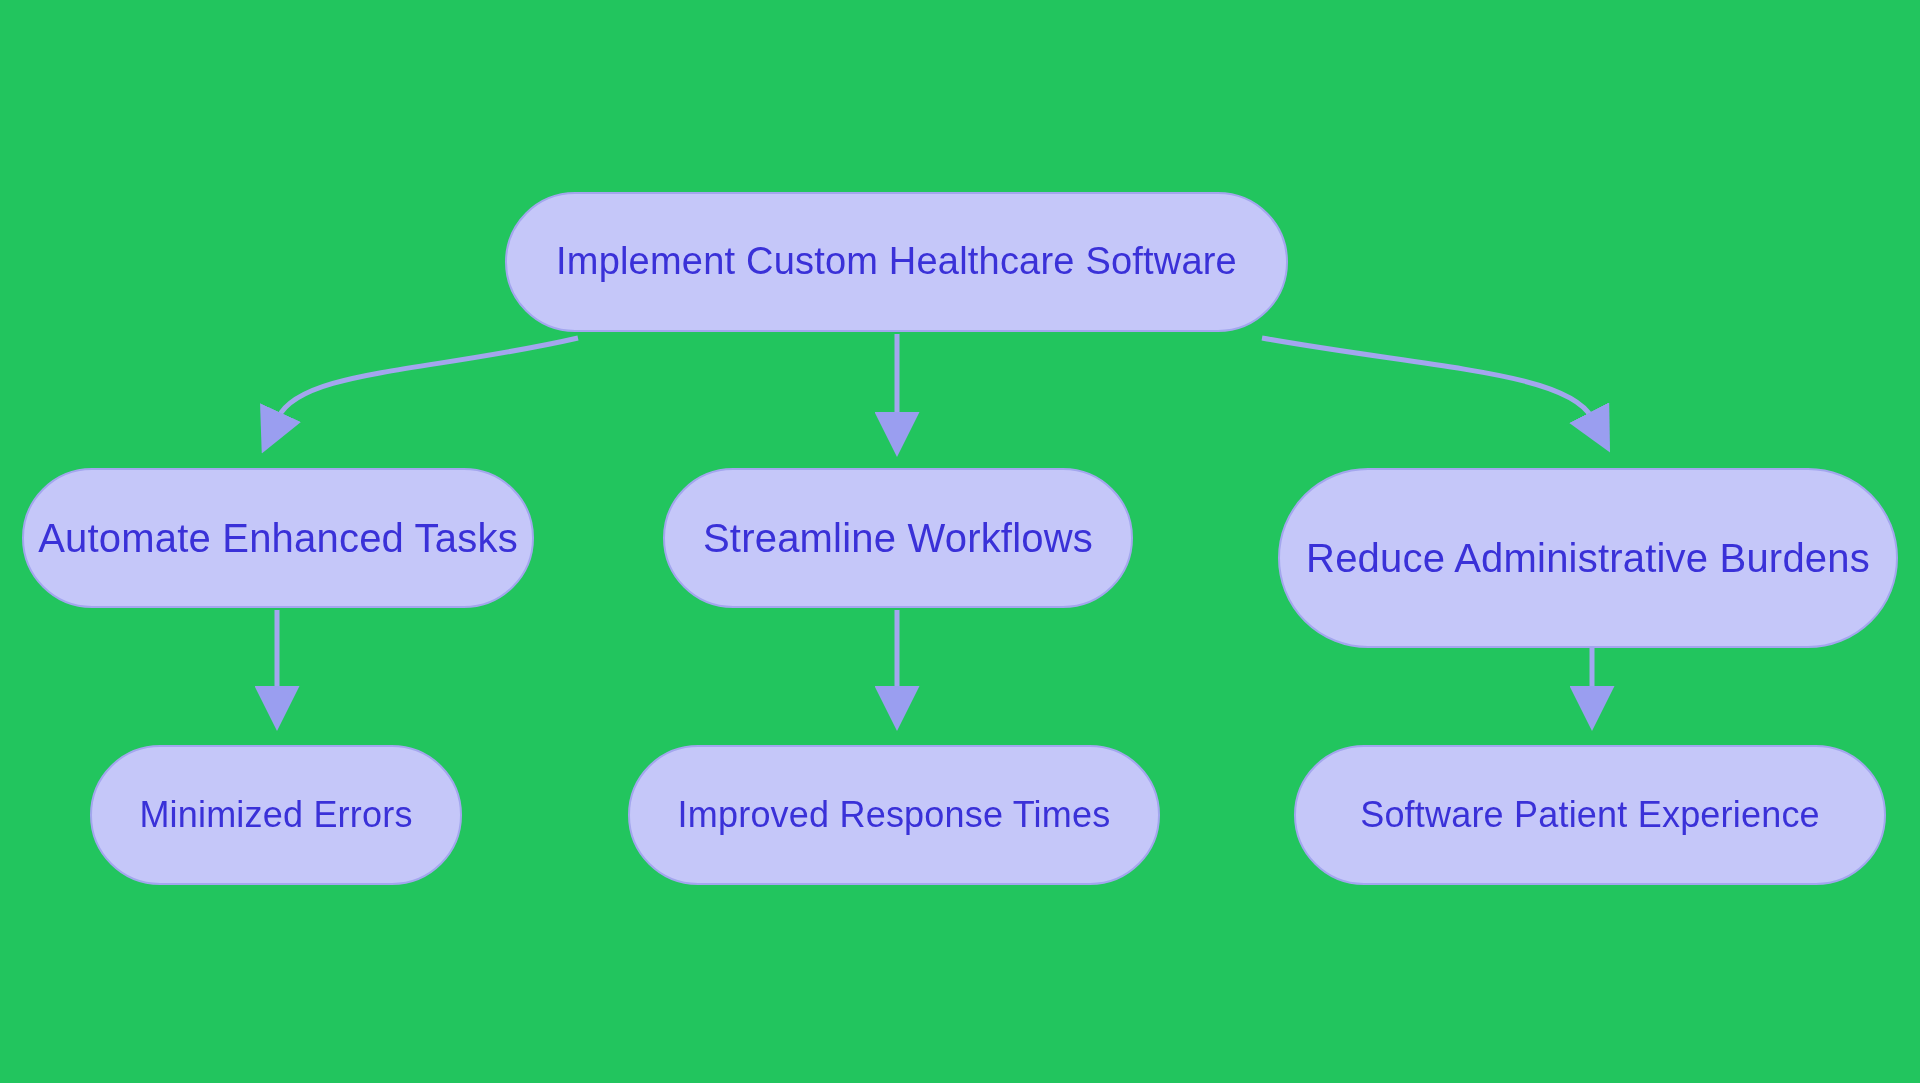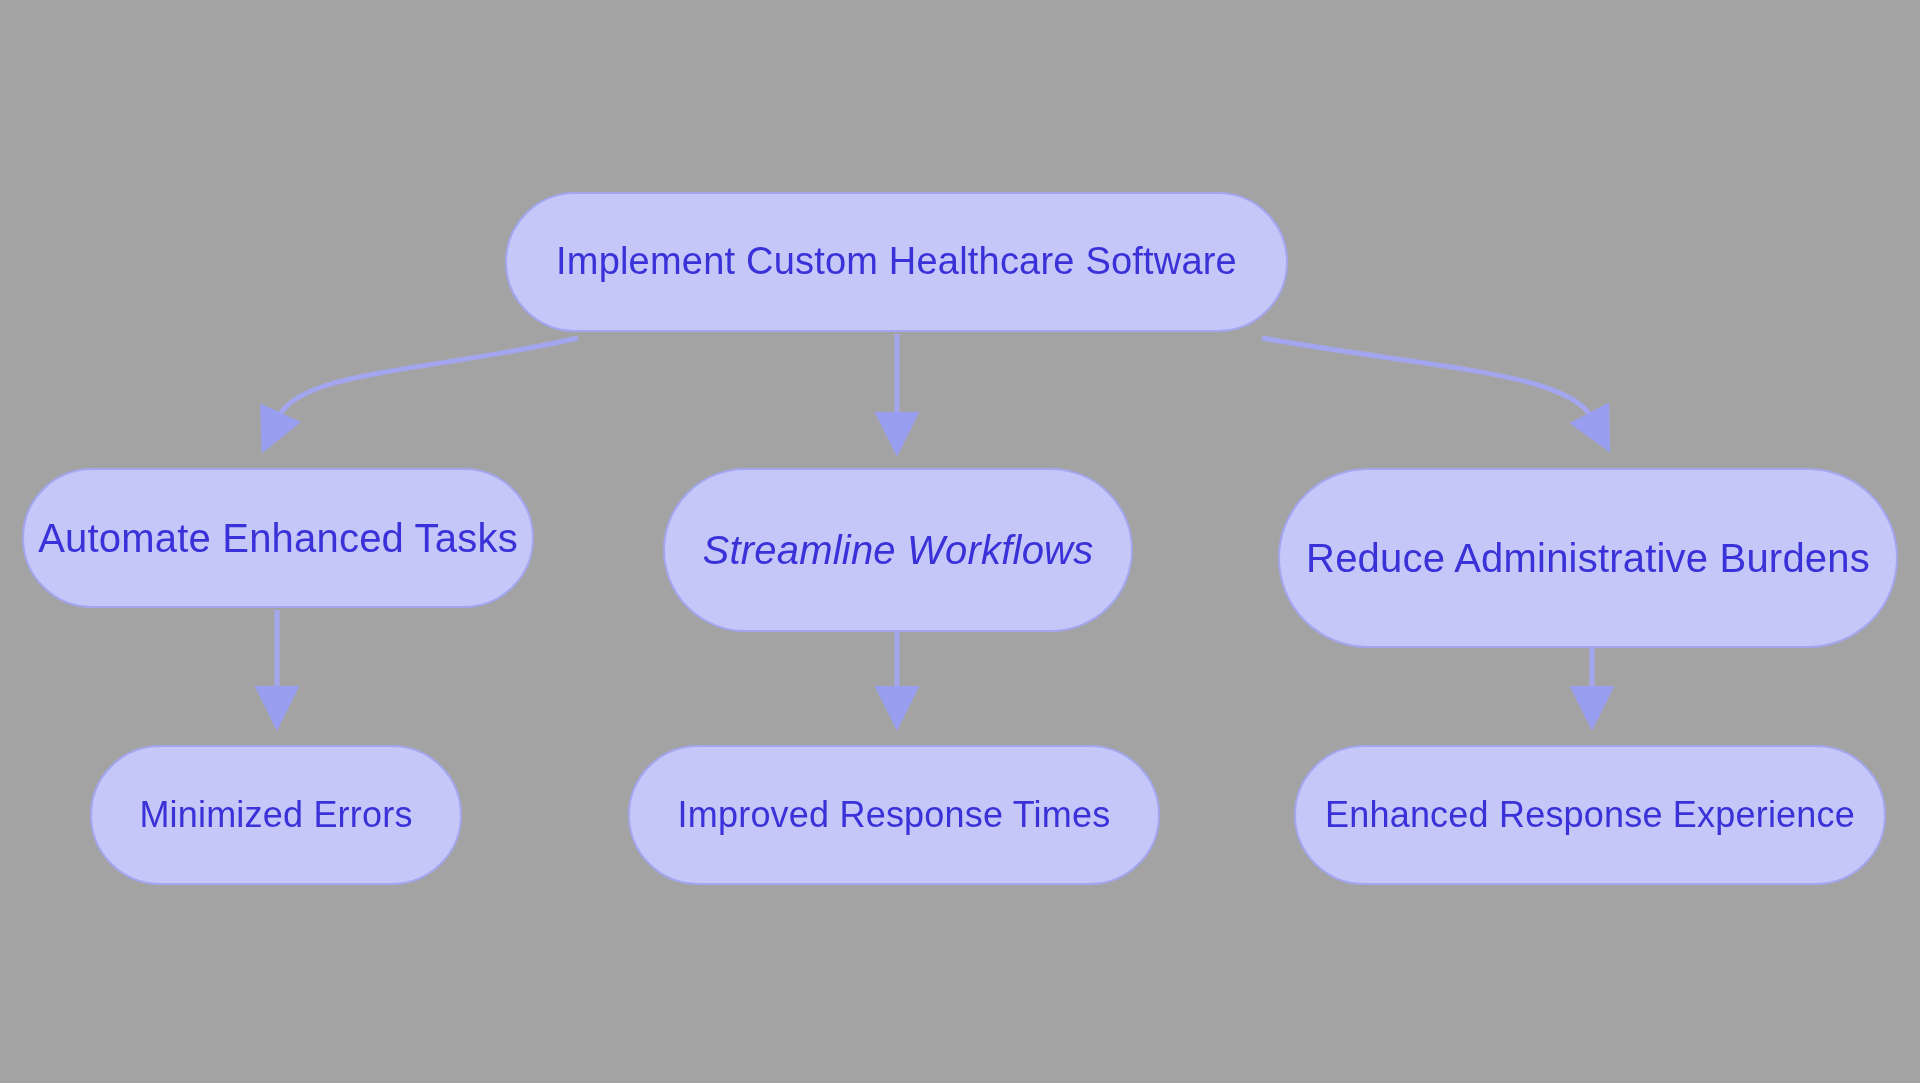--- a/index.html
+++ b/index.html
@@ -8,21 +8,21 @@
     padding: 0;
     background: #ffffff;
   }
   body {
     font-family: "Liberation Sans", sans-serif;
   }
   #canvas {
     position: relative;
     width: 1920px;
     height: 1083px;
-    background: #a3a3a3;
+    background: #22c55e;
     overflow: hidden;
   }
   #edge-layer {
     position: absolute;
     left: 0;
     top: 0;
     width: 1920px;
     height: 1083px;
     pointer-events: none;
   }
@@ -76,33 +76,33 @@
   </svg>
 
   <div class="node root" style="left:505px; top:192px; width:783px; height:140px;">
     <span class="node-label">Implement Custom Healthcare Software</span>
   </div>
 
   <div class="node level2" style="left:22px; top:468px; width:512px; height:140px;">
     <span class="node-label">Automate Enhanced Tasks</span>
   </div>
 
-  <div class="node level2" style="left:663px; top:468px; width:470px; height:164px;font-style:italic;">
+  <div class="node level2" style="left:663px; top:468px; width:470px; height:140px;">
     <span class="node-label">Streamline Workflows</span>
   </div>
 
   <div class="node level2" style="left:1278px; top:468px; width:620px; height:180px;">
     <span class="node-label">Reduce Administrative Burdens</span>
   </div>
 
   <div class="node level3" style="left:90px; top:745px; width:372px; height:140px;">
     <span class="node-label">Minimized Errors</span>
   </div>
 
   <div class="node level3" style="left:628px; top:745px; width:532px; height:140px;">
     <span class="node-label">Improved Response Times</span>
   </div>
 
   <div class="node level3" style="left:1294px; top:745px; width:592px; height:140px;">
-    <span class="node-label">Enhanced Response Experience</span>
+    <span class="node-label">Software Patient Experience</span>
   </div>
 
 </div>
 
 </body></html>

